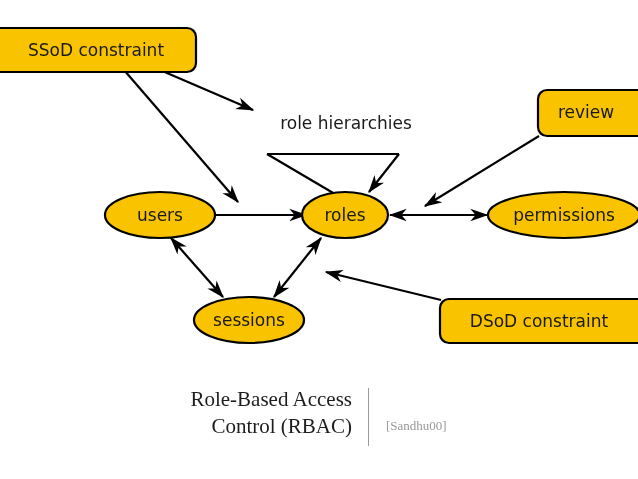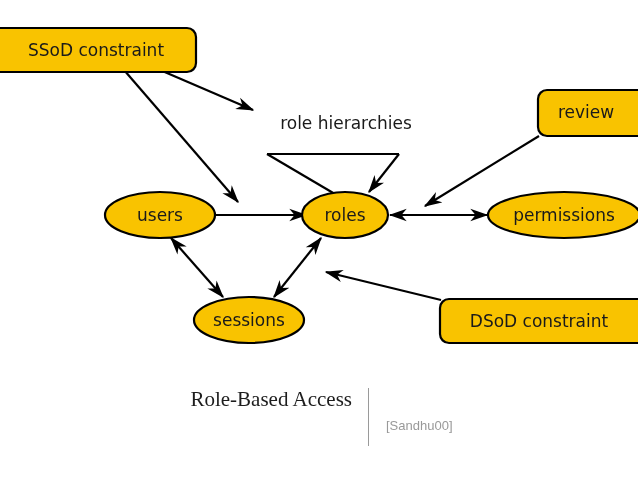--- a/index.html
+++ b/index.html
@@ -66,21 +66,21 @@
     color: #1d1d1d;
     padding-right: 16px;
   }
   .caption-divider {
     width: 1px;
     height: 58px;
     background: #9a9a9a;
     margin-top: 2px;
   }
   .caption-cite {
-    font-family: Liberation Sans, sans-serif;
+    font-family: Liberation Serif, serif;
     font-size: 13px;
     color: #999999;
     margin-left: 17px;
     margin-top: 32px;
     white-space: nowrap;
   }
 </style>
 </head>
 <body>
 
@@ -152,18 +152,19 @@
 
     <g>
       <rect class="shape-fill" x="440" y="299" width="208" height="44" rx="9" ry="9"></rect>
       <text class="node-label" x="539" y="322" text-anchor="middle">DSoD constraint</text>
     </g>
   </svg>
 
   <div class="caption-block">
     <div class="caption-title">
       <div>Role-Based Access</div>
+      <div>Control (RBAC)</div>
     </div>
     <div class="caption-divider"></div>
     <div class="caption-cite">[Sandhu00]</div>
   </div>
 
 </div>
 
 </body></html>

